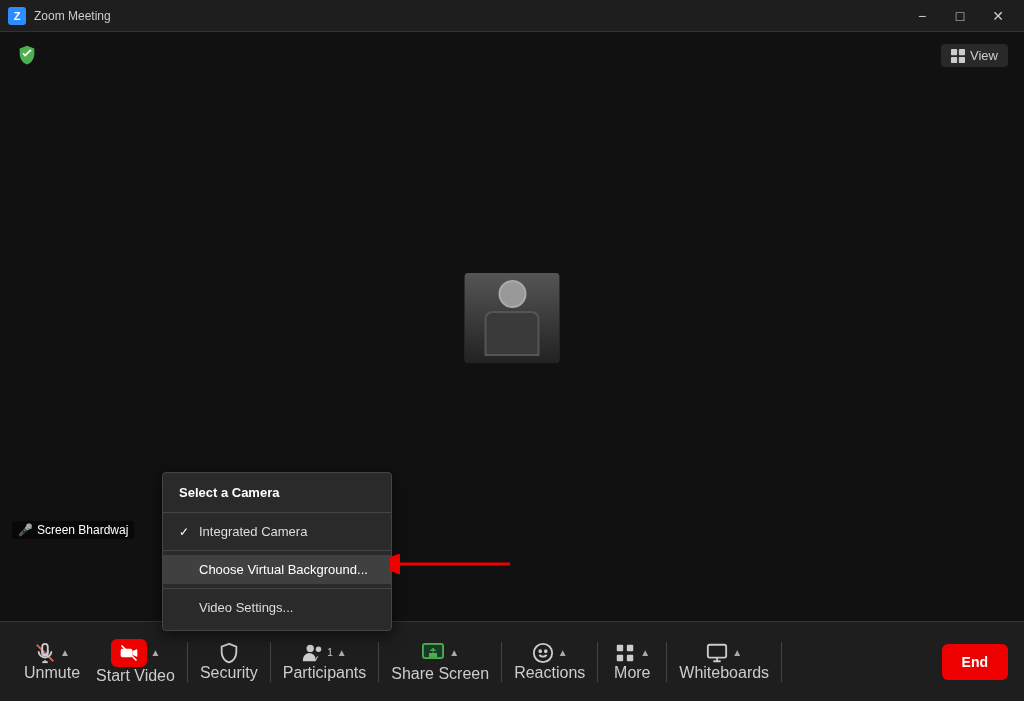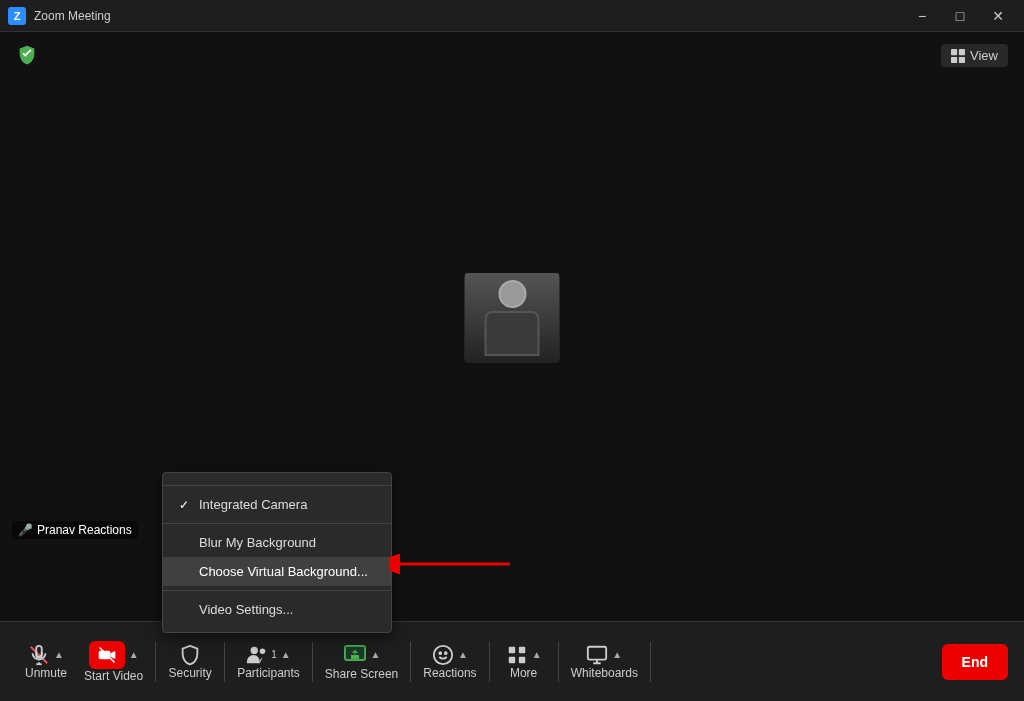--- a/index.html
+++ b/index.html
@@ -206,21 +206,21 @@
       align-items: center;
       justify-content: center;
     }
     .tool-icon.red-bg {
       background: #e00;
       border-radius: 6px;
       padding: 4px 8px;
     }
     .tool-label {
       color: #ccc;
-      font-size: 12px;
+      font-size: 16px;
       margin-top: 0;
     }
     .tool-caret {
       color: #aaa;
       font-size: 10px;
       margin-left: 2px;
     }
     .tool-badge {
       font-size: 10px;
       color: #ccc;
@@ -316,30 +316,27 @@
     <div class="video-person">
 
       <div style="display:flex;flex-direction:column;align-items:center;">
         <div style="width:28px;height:28px;background:#999;border-radius:50%;margin-bottom:3px;border:2px solid #aaa;"></div>
         <div style="width:55px;height:45px;background:#3a3a3a;border-radius:8px 8px 0 0;border:2px solid #555;"></div>
       </div>
     </div>
   </div>
 
   <div class="context-menu">
+    <div class="menu-section-header">Select a Camera</div>
     <hr class="menu-divider">
     <div class="menu-item">
       <span class="menu-check">✓</span>
       <span>Integrated Camera</span>
     </div>
     <hr class="menu-divider">
-    <div class="menu-item">
-      <span class="menu-check"> </span>
-      <span>Blur My Background</span>
-    </div>
     <div class="menu-item active">
       <span class="menu-check"> </span>
       <span>Choose Virtual Background...</span>
     </div>
     <hr class="menu-divider">
     <div class="menu-item">
       <span class="menu-check"> </span>
       <span>Video Settings...</span>
     </div>
   </div>
@@ -348,21 +345,21 @@
     <defs>
       <marker id="arrowhead" markerWidth="10" markerHeight="7" refX="0" refY="3.5" orient="auto">
         <polygon points="0 0, 10 3.5, 0 7" fill="#e00"></polygon>
       </marker>
     </defs>
     <line x1="120" y1="20" x2="10" y2="20" stroke="#e00" stroke-width="3" marker-end="url(#arrowhead)"></line>
   </svg>
 
   <div class="user-name">
     <span class="mic-off-icon">🎤</span>
-    <span>Pranav Reactions</span>
+    <span>Screen Bhardwaj</span>
   </div>
 </div>
 
 <div class="toolbar">
 
   <div class="tool-group">
     <div class="tool-icon-row">
       <div class="tool-icon">
         <svg width="22" height="22" viewBox="0 0 24 24" fill="none">
           <line x1="3" y1="3" x2="21" y2="21" stroke="#e55" stroke-width="2"></line>

